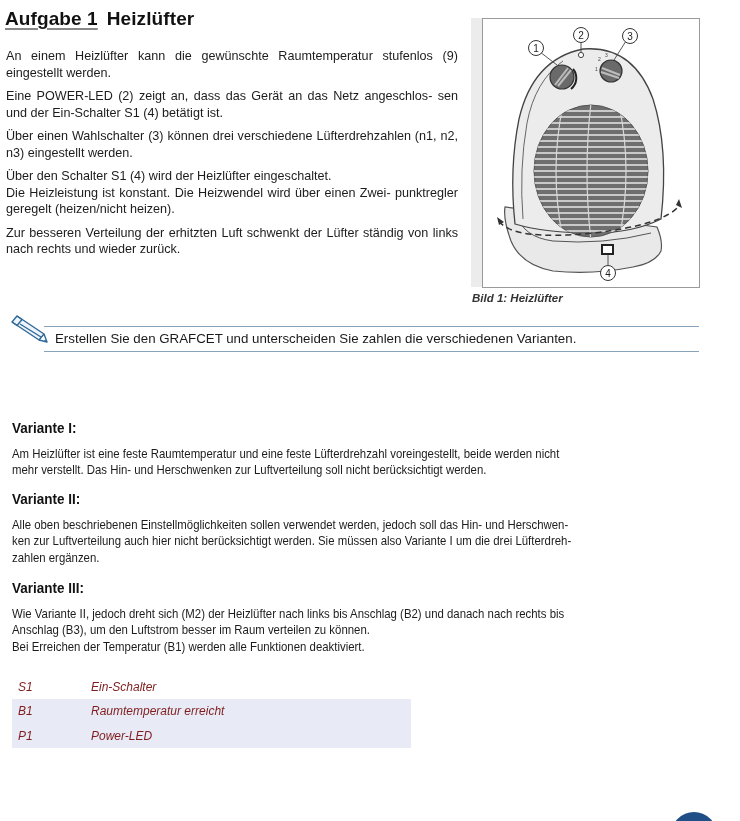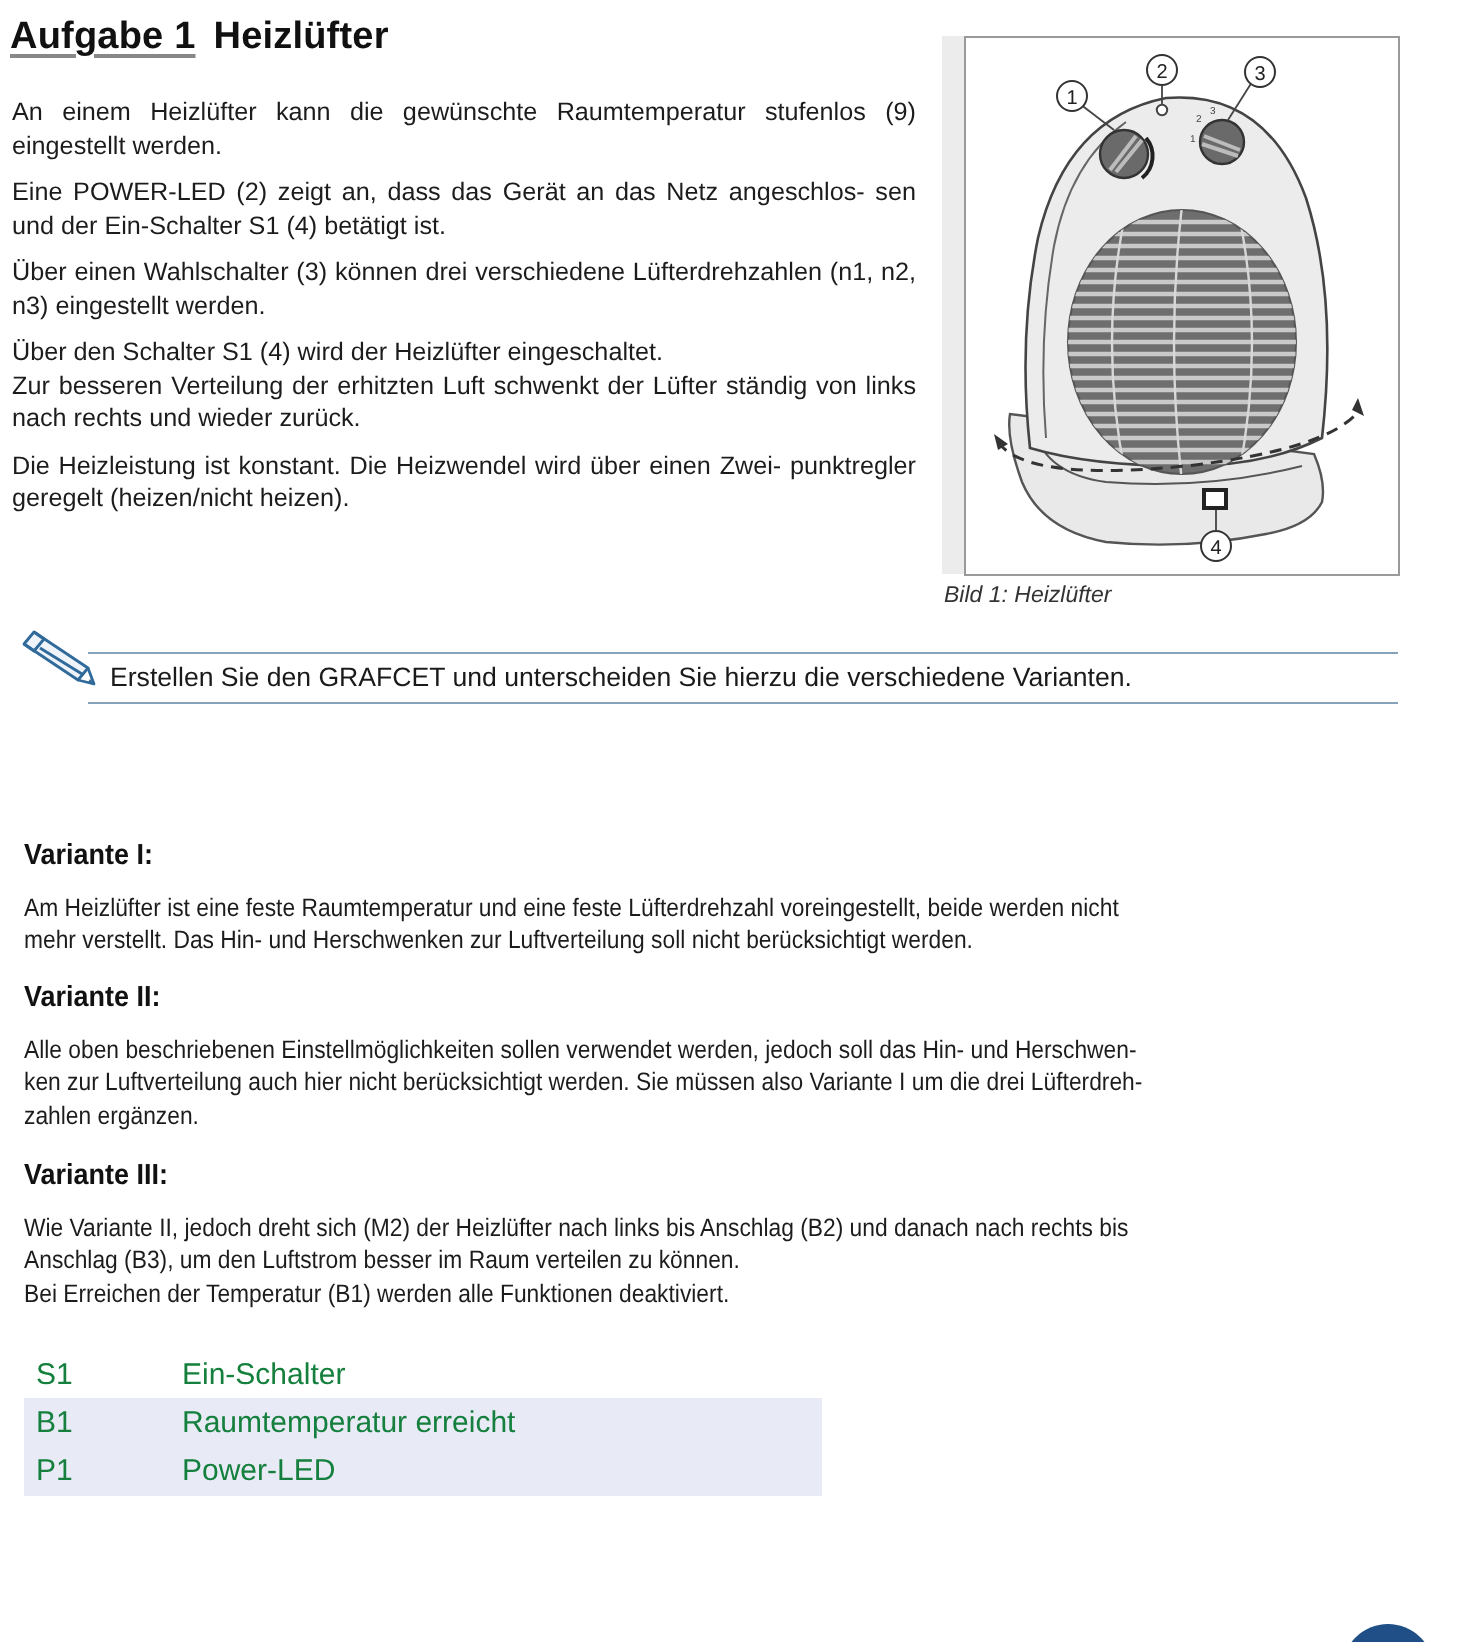--- a/index.html
+++ b/index.html
@@ -17,47 +17,47 @@
   .intro {
     left: 6px; top: 48px; width: 452px; font-size: 12.6px; line-height: 16.5px; color: #1c1c1c;
   }
   .intro p { margin: 0 0 7px 0; text-align: justify; }
   .figure-strip { left: 471px; top: 18px; width: 12px; height: 269px; background: #ececec; }
   .figure-box {
     left: 482px; top: 18px; width: 216px; height: 268px;
     border: 1px solid #9a9a9a; background: #ffffff;
   }
   .figure-box svg { position: absolute; left: 0; top: 0; }
-  .caption { left: 472px; top: 292px; font-size: 11.5px; font-style: italic; color: #333; }
+  .caption { left: 472px; top: 292px; font-size: 11.5px; font-style: italic; color: #333; font-weight: bold; }
   .task-line { left: 44px; width: 655px; height: 0; border-top: 1px solid #86a3bb; }
   .task-icon { left: 6px; top: 312px; width: 42px; height: 32px; }
   .task-text { left: 55px; top: 331px; font-size: 13.3px; color: #1a1a1a; white-space: nowrap; }
   .var-h { left: 12px; font-size: 14.5px; font-weight: bold; color: #111; transform: scaleX(0.93); transform-origin: left; }
   .var-p { left: 12px; width: 760px; font-size: 12.6px; line-height: 16.3px; color: #1c1c1c; transform: scaleX(0.905); transform-origin: left; }
   .var-p p { margin: 0; }
-  .legend { left: 12px; top: 675px; width: 399px; border-collapse: collapse; font-size: 15px; color: #15803d; }
+  .legend { left: 12px; top: 675px; width: 399px; border-collapse: collapse; font-size: 12px; color: #7f1d1d; font-style: italic; }
   .legend td { height: 24.3px; padding: 0; vertical-align: middle; }
   .legend td.k { width: 73px; padding-left: 6px; }
   .legend tr.alt { background: #e8eaf6; }
   .corner-dot { left: 671px; top: 812px; width: 46px; height: 46px; border-radius: 50%; background: #1f4f86; }
 </style>
 </head>
 <body>
 
 <div class="abs title">
   <span class="num">Aufgabe 1</span><span class="gap"></span><span>Heizlüfter</span>
 </div>
 
 <div class="abs intro">
   <p>An einem Heizlüfter kann die gewünschte Raumtemperatur stufenlos (9) eingestellt werden.</p>
   <p>Eine POWER-LED (2) zeigt an, dass das Gerät an das Netz angeschlos- sen und der Ein-Schalter S1 (4) betätigt ist.</p>
   <p>Über einen Wahlschalter (3) können drei verschiedene Lüfterdrehzahlen (n1, n2, n3) eingestellt werden.</p>
   <p style="margin-bottom:0">Über den Schalter S1 (4) wird der Heizlüfter eingeschaltet.</p>
+  <p>Die Heizleistung ist konstant. Die Heizwendel wird über einen Zwei- punktregler geregelt (heizen/nicht heizen).</p>
   <p>Zur besseren Verteilung der erhitzten Luft schwenkt der Lüfter ständig von links nach rechts und wieder zurück.</p>
-  <p>Die Heizleistung ist konstant. Die Heizwendel wird über einen Zwei- punktregler geregelt (heizen/nicht heizen).</p>
 </div>
 
 <div class="abs figure-strip"></div>
 <div class="abs figure-box">
   <svg width="216" height="268" viewBox="0 0 216 268">
     <defs>
       <clipPath id="grillClip">
           <ellipse cx="108" cy="152" rx="57" ry="66"></ellipse>
         </clipPath>
     </defs>
@@ -145,21 +145,21 @@
   <svg width="42" height="32" viewBox="0 0 42 32">
     <g fill="none" stroke="#2f6a9a" stroke-width="1.4" stroke-linejoin="round">
       <path d="M6 10 L11 4 L38 22 L33 28 Z" fill="#eef4fa"></path>
       <path d="M11 4 L16 7.5 L11 13.5 L6 10"></path>
       <path d="M33 28 L41 30 L38 22"></path>
       <line x1="14" y1="12" x2="35" y2="25"></line>
     </g>
     <path d="M39 27.5 L41 30 L38 29.3 Z" fill="#2f6a9a"></path>
   </svg>
 </div>
-<div class="abs task-text">Erstellen Sie den GRAFCET und unterscheiden Sie hierzu die verschiedene Varianten.</div>
+<div class="abs task-text">Erstellen Sie den GRAFCET und unterscheiden Sie zahlen die verschiedenen Varianten.</div>
 
 <div class="abs var-h" style="top:420px">Variante I:</div>
 <div class="abs var-p" style="top:446px">
   <p>Am Heizlüfter ist eine feste Raumtemperatur und eine feste Lüfterdrehzahl voreingestellt, beide werden nicht</p>
   <p>mehr verstellt. Das Hin- und Herschwenken zur Luftverteilung soll nicht berücksichtigt werden.</p>
 </div>
 
 <div class="abs var-h" style="top:491px">Variante II:</div>
 <div class="abs var-p" style="top:517px">
   <p>Alle oben beschriebenen Einstellmöglichkeiten sollen verwendet werden, jedoch soll das Hin- und Herschwen-</p>

